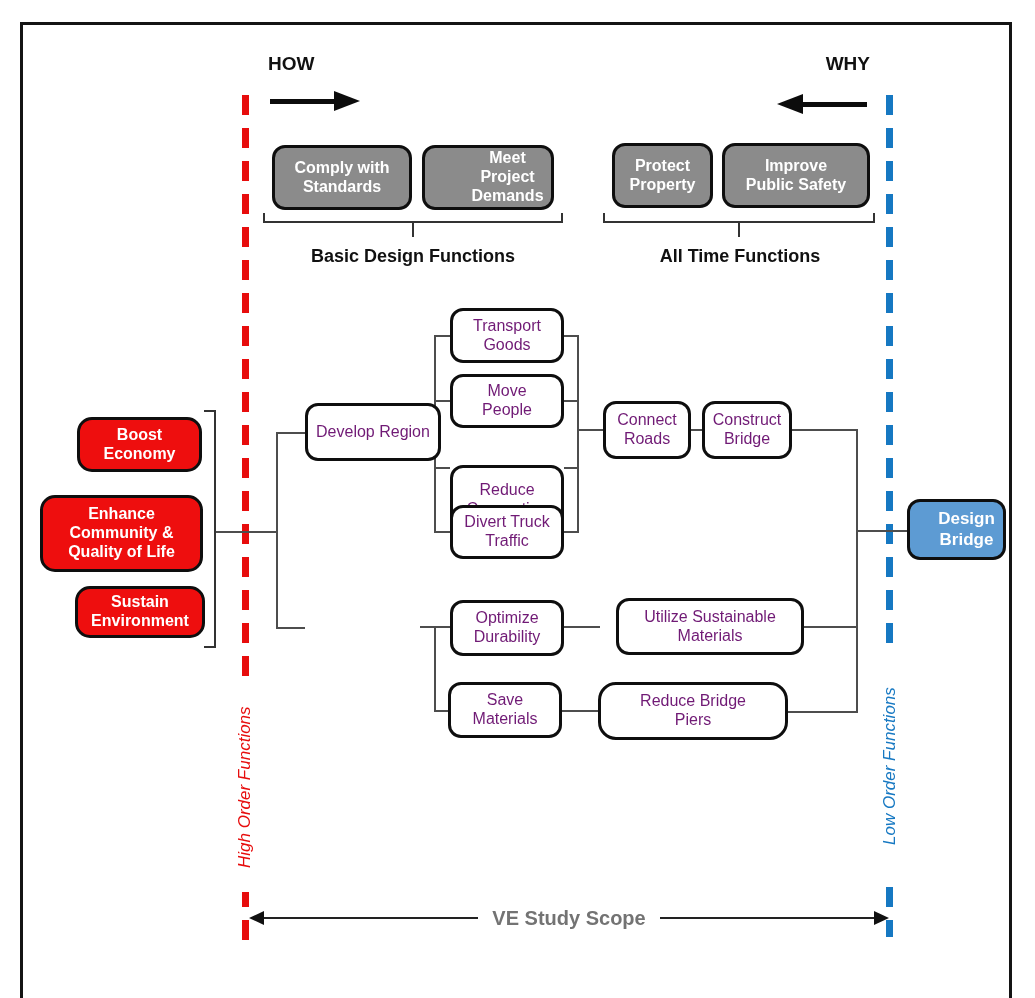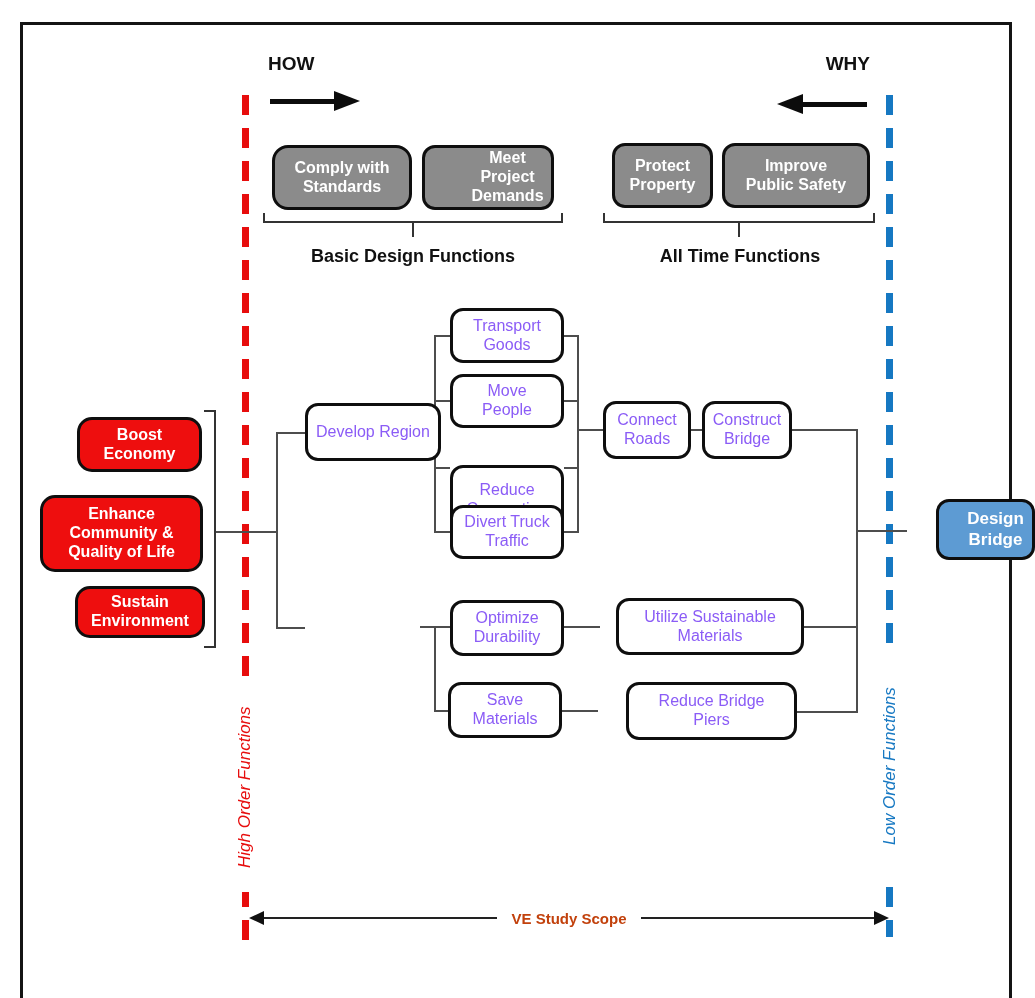--- a/index.html
+++ b/index.html
@@ -17,21 +17,21 @@
   .vdash.blue{background:repeating-linear-gradient(to bottom,#1678c2 0 20px,transparent 20px 33px);}
   
   .ln{position:absolute;background:#4d4d4d;}
   .bk{position:absolute;background:#333;}
   
   .box{
     position:absolute;display:flex;align-items:center;justify-content:center;
     text-align:center;border:3px solid #0e0e0e;border-radius:13px;
     font-size:16px;line-height:1.18;box-sizing:border-box;padding:2px 8px;
   }
-  .box.white{background:#ffffff;color:#8b5cf6;font-weight:400;}
+  .box.white{background:#ffffff;color:#701a75;font-weight:400;}
   .box.gray{background:#8b8b8b;color:#ffffff;font-weight:bold;}
   .box.red{background:#ee0e0e;color:#ffffff;font-weight:bold;border-radius:15px;}
   .box.blue{background:#5d9bd3;color:#ffffff;font-weight:bold;font-size:17px;}
   .box.padlg{padding:2px 24px;}
   
   .dirlabel{position:absolute;font-weight:bold;font-size:19px;color:#111;}
   .grouplabel{position:absolute;font-weight:bold;font-size:18px;color:#111;text-align:center;}
   .fatarrow{position:absolute;display:flex;align-items:center;}
   .fatarrow .shaft{height:5px;background:#0c0c0c;flex:1;}
   .tri-r{width:0;height:0;border-top:10px solid transparent;border-bottom:10px solid transparent;border-left:26px solid #0c0c0c;}
@@ -40,21 +40,21 @@
     position:absolute;display:flex;align-items:center;justify-content:center;
     writing-mode:vertical-rl;transform:rotate(180deg);
     font-style:italic;font-size:17px;background:#ffffff;white-space:nowrap;
   }
   .vlabel.red{color:#e70d0d;}
   .vlabel.blue{color:#1678c2;}
   .scope{position:absolute;display:flex;align-items:center;}
   .scope .thin{height:2px;background:#222;flex:1;}
   .scope .stri-l{width:0;height:0;border-top:7px solid transparent;border-bottom:7px solid transparent;border-right:15px solid #111;}
   .scope .stri-r{width:0;height:0;border-top:7px solid transparent;border-bottom:7px solid transparent;border-left:15px solid #111;}
-  .scope .slabel{font-weight:bold;font-size:15px;color:#c2410c;padding:0 14px;white-space:nowrap;}
+  .scope .slabel{font-weight:bold;font-size:20px;color:#737373;padding:0 14px;white-space:nowrap;}
 </style>
 </head>
 <body>
 
 <div class="canvas">
 
   <div class="frame"></div>
 
   <div class="vdash red" style="left:242px;top:95px;height:848px;"></div>
   <div class="vdash blue" style="left:886px;top:95px;height:842px;"></div>
@@ -63,21 +63,21 @@
   <div class="fatarrow" style="left:270px;top:91px;width:90px;height:20px;">
     <div class="shaft"></div>
     <div class="tri-r"></div>
   </div>
   <div class="dirlabel" style="left:810px;top:53px;width:60px;text-align:right;">WHY</div>
   <div class="fatarrow" style="left:777px;top:94px;width:90px;height:20px;">
     <div class="tri-l"></div>
     <div class="shaft"></div>
   </div>
 
-  <div class="box gray" style="left:272px;top:145px;width:140px;height:65px;border-radius:16px;">Comply with Standards</div>
+  <div class="box gray" style="left:272px;top:145px;width:140px;height:65px;">Comply with Standards</div>
   <div class="box gray" style="left:422px;top:145px;width:132px;height:65px;padding-left:47px;">Meet Project Demands</div>
   <div class="box gray" style="left:612px;top:143px;width:101px;height:65px;padding:2px 6px;">Protect Property</div>
   <div class="box gray" style="left:722px;top:143px;width:148px;height:65px;padding:2px 14px;">Improve Public Safety</div>
 
   <div class="bk" style="left:263px;top:221px;width:300px;height:2px;"></div>
   <div class="bk" style="left:263px;top:213px;width:2px;height:8px;"></div>
   <div class="bk" style="left:561px;top:213px;width:2px;height:8px;"></div>
   <div class="bk" style="left:412px;top:223px;width:2px;height:14px;"></div>
   <div class="grouplabel" style="left:298px;top:246px;width:230px;">Basic Design Functions</div>
 
@@ -127,23 +127,23 @@
   <div class="box white" style="left:305px;top:403px;width:136px;height:58px;">Develop Region</div>
   <div class="box white" style="left:450px;top:308px;width:114px;height:55px;">Transport Goods</div>
   <div class="box white" style="left:450px;top:374px;width:114px;height:54px;">Move People</div>
   <div class="box white" style="left:450px;top:441px;width:114px;height:70px;margin-top:24px;">Reduce Congestion</div>
   <div class="box white" style="left:603px;top:401px;width:88px;height:58px;">Connect Roads</div>
   <div class="box white" style="left:450px;top:505px;width:114px;height:54px;">Divert Truck Traffic</div>
   <div class="box white" style="left:702px;top:401px;width:90px;height:58px;">Construct Bridge</div>
   <div class="box white" style="left:450px;top:600px;width:114px;height:56px;">Optimize Durability</div>
   <div class="box white" style="left:616px;top:598px;width:188px;height:57px;">Utilize Sustainable Materials</div>
   <div class="box white" style="left:448px;top:682px;width:114px;height:56px;">Save Materials</div>
-  <div class="box white padlg" style="left:626px;top:682px;width:171px;height:58px;">Reduce Bridge Piers</div>
+  <div class="box white padlg" style="left:598px;top:682px;width:190px;height:58px;border-radius:18px;">Reduce Bridge Piers</div>
 
-  <div class="box blue" style="left:936px;top:499px;width:99px;height:61px;padding-left:28px;">Design Bridge</div>
+  <div class="box blue" style="left:907px;top:499px;width:99px;height:61px;padding-left:28px;">Design Bridge</div>
 
   <div class="vlabel red" style="left:229px;top:682px;width:32px;height:210px;">High Order Functions</div>
   <div class="vlabel blue" style="left:874px;top:655px;width:32px;height:222px;">Low Order Functions</div>
 
   <div class="scope" style="left:249px;top:904px;width:640px;height:28px;">
     <div class="stri-l"></div>
     <div class="thin"></div>
     <div class="slabel">VE Study Scope</div>
     <div class="thin"></div>
     <div class="stri-r"></div>

